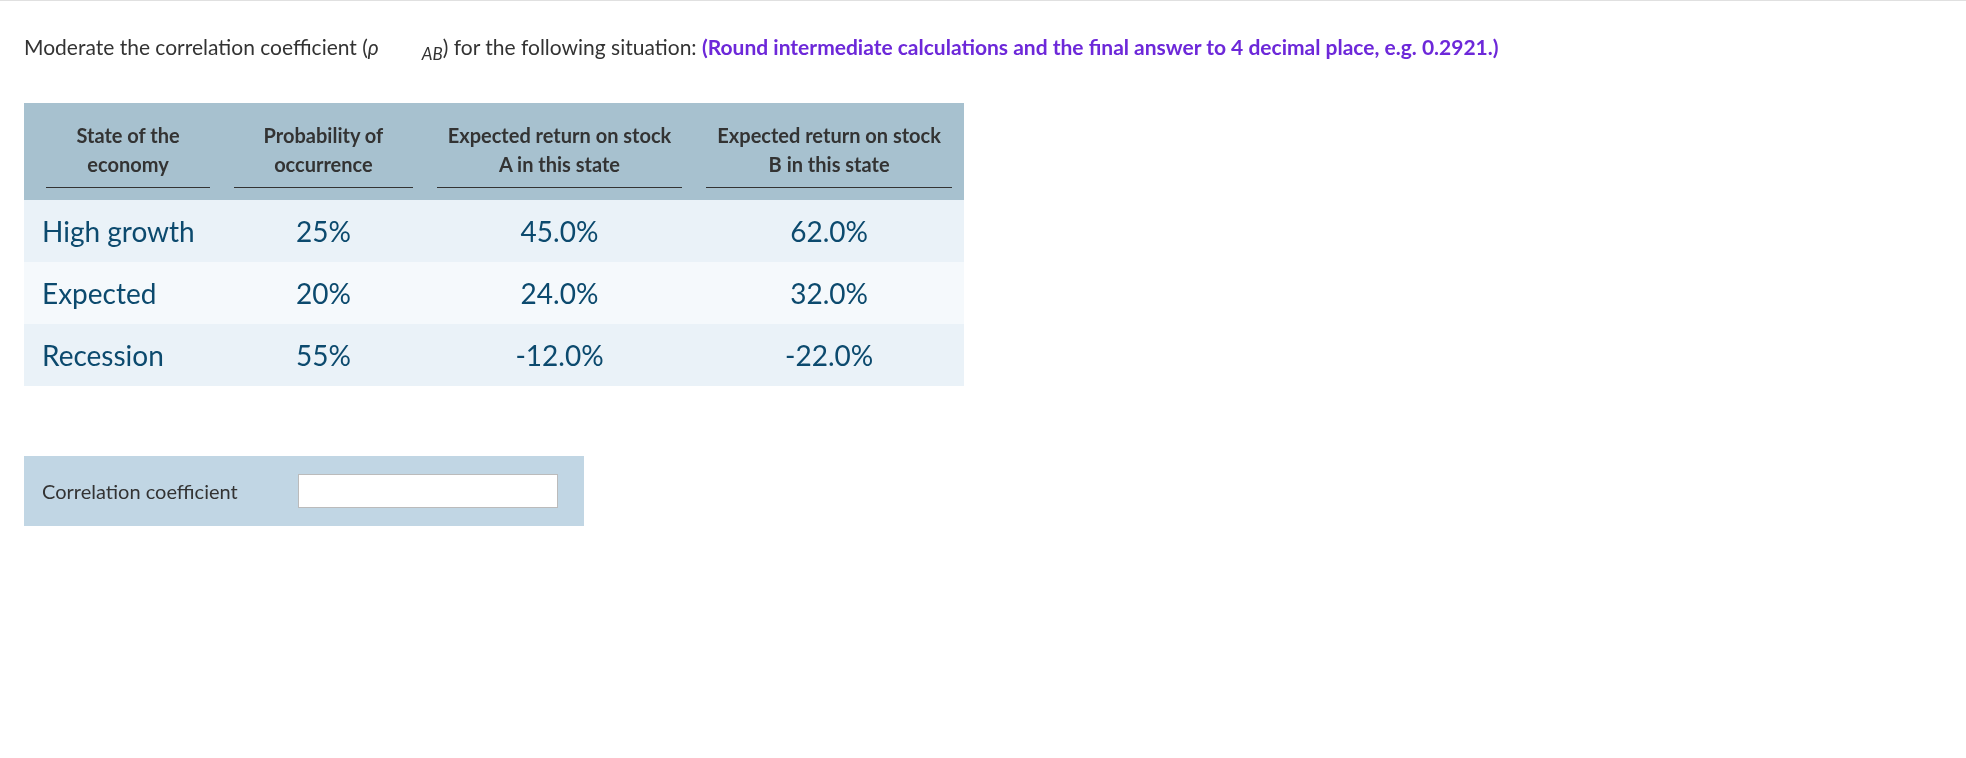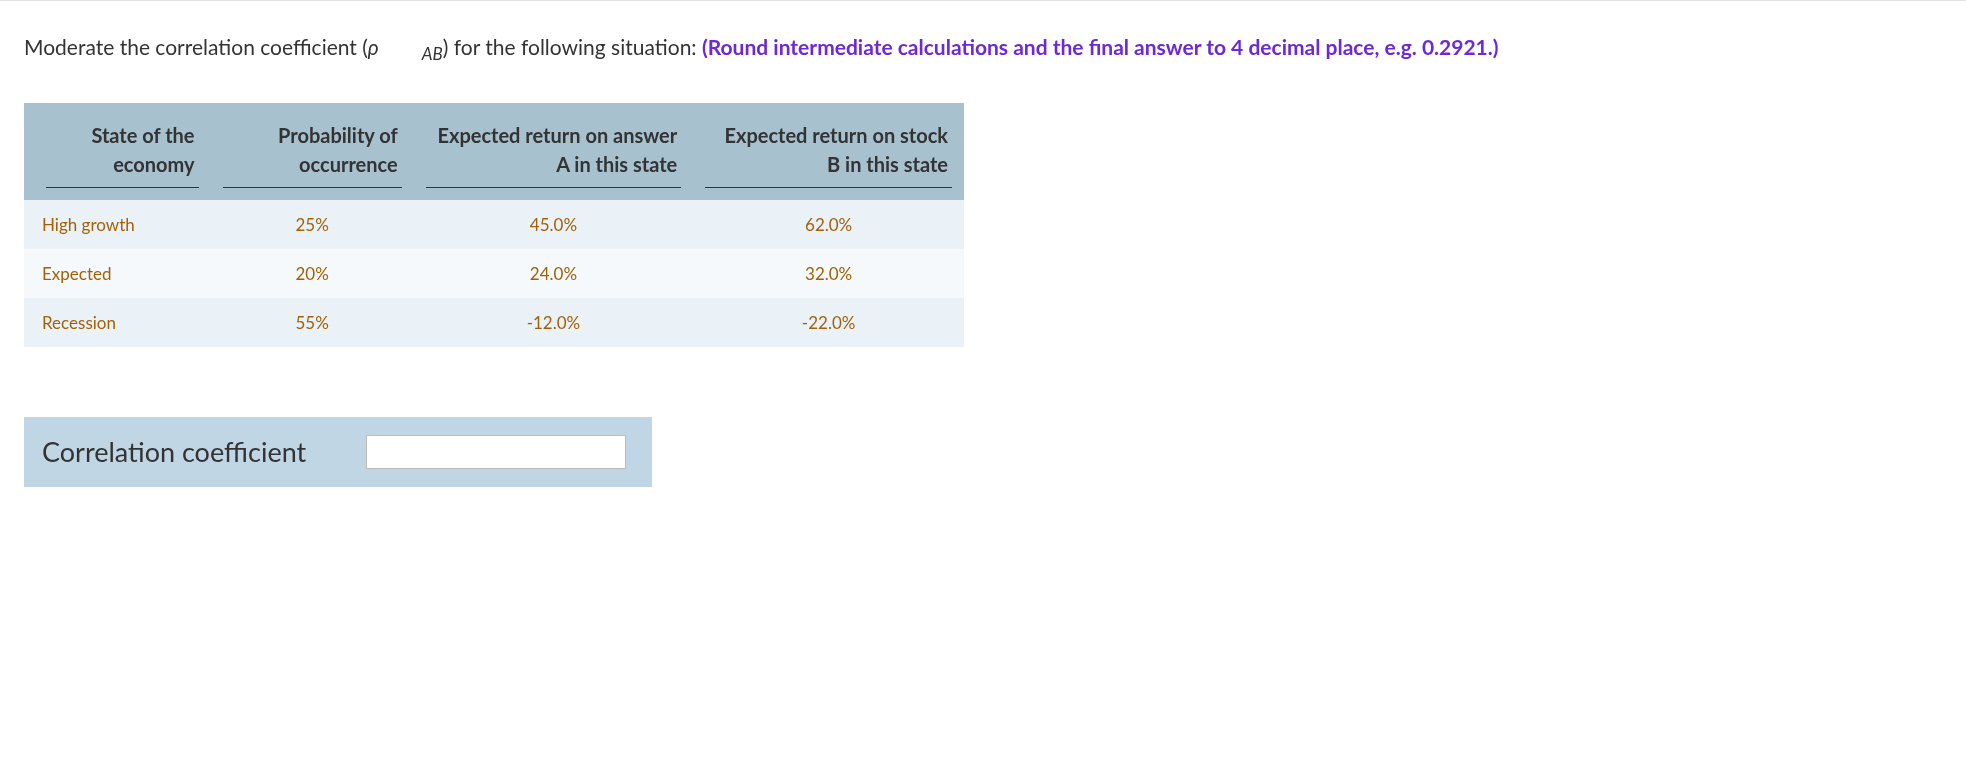--- a/index.html
+++ b/index.html
@@ -37,58 +37,58 @@
   table.data {
     border-collapse: collapse;
     width: 940px;
   }
   table.data th {
     background: #a7c1cf;
     color: #333;
     font-weight: 700;
     font-size: 20px;
     padding: 18px 12px 12px 12px;
-    text-align: right;
+    text-align: center;
     vertical-align: top;
     line-height: 1.45;
   }
   table.data th:first-child {
-    text-align: right;
+    text-align: center;
     padding-left: 22px;
   }
   table.data th .hdr-inner {
     display: inline-block;
     border-bottom: 1.5px solid #333;
     padding: 0 4px 8px 4px;
   }
   table.data td {
     padding: 14px 12px;
-    font-size: 17px;
-    color: #a16207;
+    font-size: 28px;
+    color: #0c4a6e;
     text-align: center;
   }
   table.data td:first-child {
     text-align: left;
     padding-left: 18px;
   }
   table.data tr.row-even td {
     background: #eaf2f8;
   }
   table.data tr.row-odd td {
     background: #f5f9fc;
   }
   .answer-box {
     margin-top: 70px;
     display: inline-flex;
     align-items: center;
     background: #c1d6e4;
     padding: 18px 26px 18px 18px;
   }
   .answer-box .lbl {
-    font-size: 27px;
+    font-size: 20px;
     color: #333;
     margin-right: 60px;
   }
   .answer-box input[type="text"] {
     width: 260px;
     height: 34px;
     border: 1px solid #bbb;
     background: #fff;
     font-size: 18px;
     padding: 2px 6px;
@@ -104,21 +104,21 @@
 
   <div class="prompt">
     <span>Moderate the correlation coefficient (</span><span style="font-style:italic;">ρ</span><span class="sub">AB</span><span>) for the following situation: </span><span class="highlight">(Round intermediate calculations and the final answer to 4 decimal place, e.g. 0.2921.)</span>
   </div>
 
   <table class="data">
     <thead>
       <tr>
         <th><span class="hdr-inner">State of the economy</span></th>
         <th><span class="hdr-inner">Probability of occurrence</span></th>
-        <th><span class="hdr-inner">Expected return on answer A in this state</span></th>
+        <th><span class="hdr-inner">Expected return on stock A in this state</span></th>
         <th><span class="hdr-inner">Expected return on stock B in this state</span></th>
       </tr>
     </thead>
     <tbody>
       <tr class="row-even">
         <td>High growth</td>
         <td>25%</td>
         <td>45.0%</td>
         <td>62.0%</td>
       </tr>

